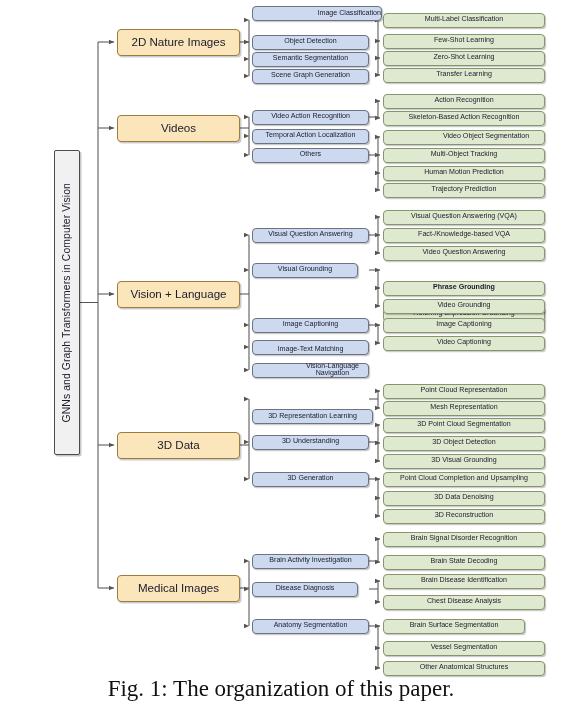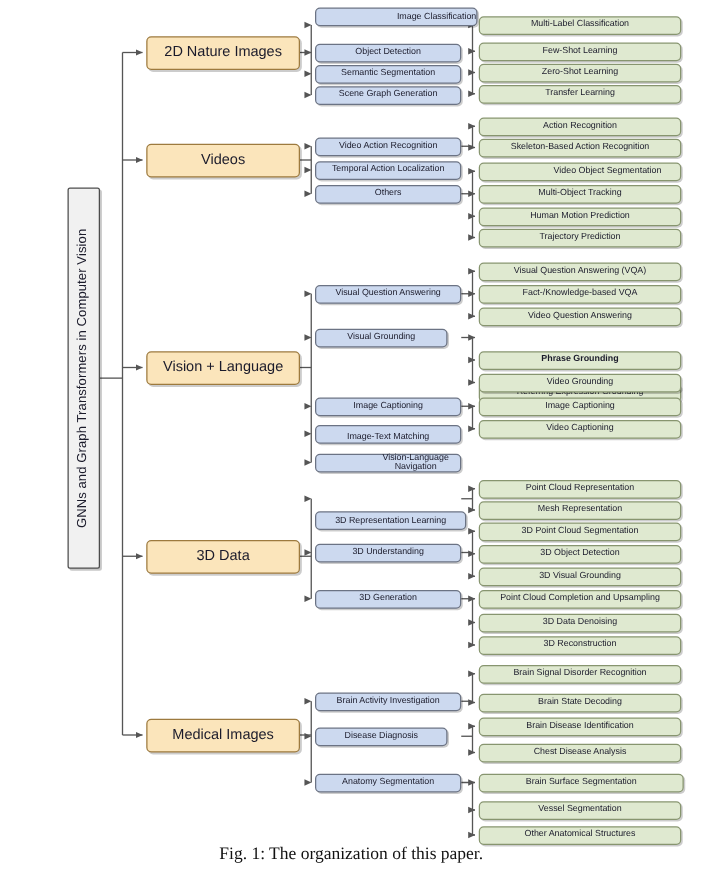--- a/index.html
+++ b/index.html
@@ -66,21 +66,21 @@
     border:1px solid #87956f;
     font-size:7.1px;
     box-shadow:1.2px 1.2px 0 rgba(0,0,0,0.20);
   }
 
   .caption{
     position:absolute;
     left:0;top:676px;width:562px;
     text-align:center;
     font-family:"Liberation Serif", serif;
-    font-size:14px;
+    font-size:23px;
     color:#111;
     z-index:3;
   }
 </style>
 </head>
 <body>
 
 <div id="canvas">
   <svg class="wires" id="wires" viewBox="0 0 562 710">
     <defs>
@@ -341,21 +341,21 @@
       </div>
       <div class="node lvl3" style="left: 383px; top: 573.5px; width: 162px; height: 15px;">
         <span>Brain Disease Identification</span>
       </div>
       <div class="node lvl3" style="left: 383px; top: 594.5px; width: 162px; height: 15px;">
         <span>Chest Disease Analysis</span>
       </div>
       <div class="node lvl2" style="left: 252px; top: 618.5px; width: 117px; height: 15px;">
         <span>Anatomy Segmentation</span>
       </div>
-      <div class="node lvl3" style="left: 383px; top: 618.5px; width: 164px; height: 15px;">
+      <div class="node lvl3" style="left: 383px; top: 618.5px; width: 142px; height: 15px;">
         <span>Brain Surface Segmentation</span>
       </div>
       <div class="node lvl3" style="left: 383px; top: 640.5px; width: 162px; height: 15px;">
         <span>Vessel Segmentation</span>
       </div>
       <div class="node lvl3" style="left: 383px; top: 660.5px; width: 162px; height: 15px;">
         <span>Other Anatomical Structures</span>
       </div>
     </div>
 

